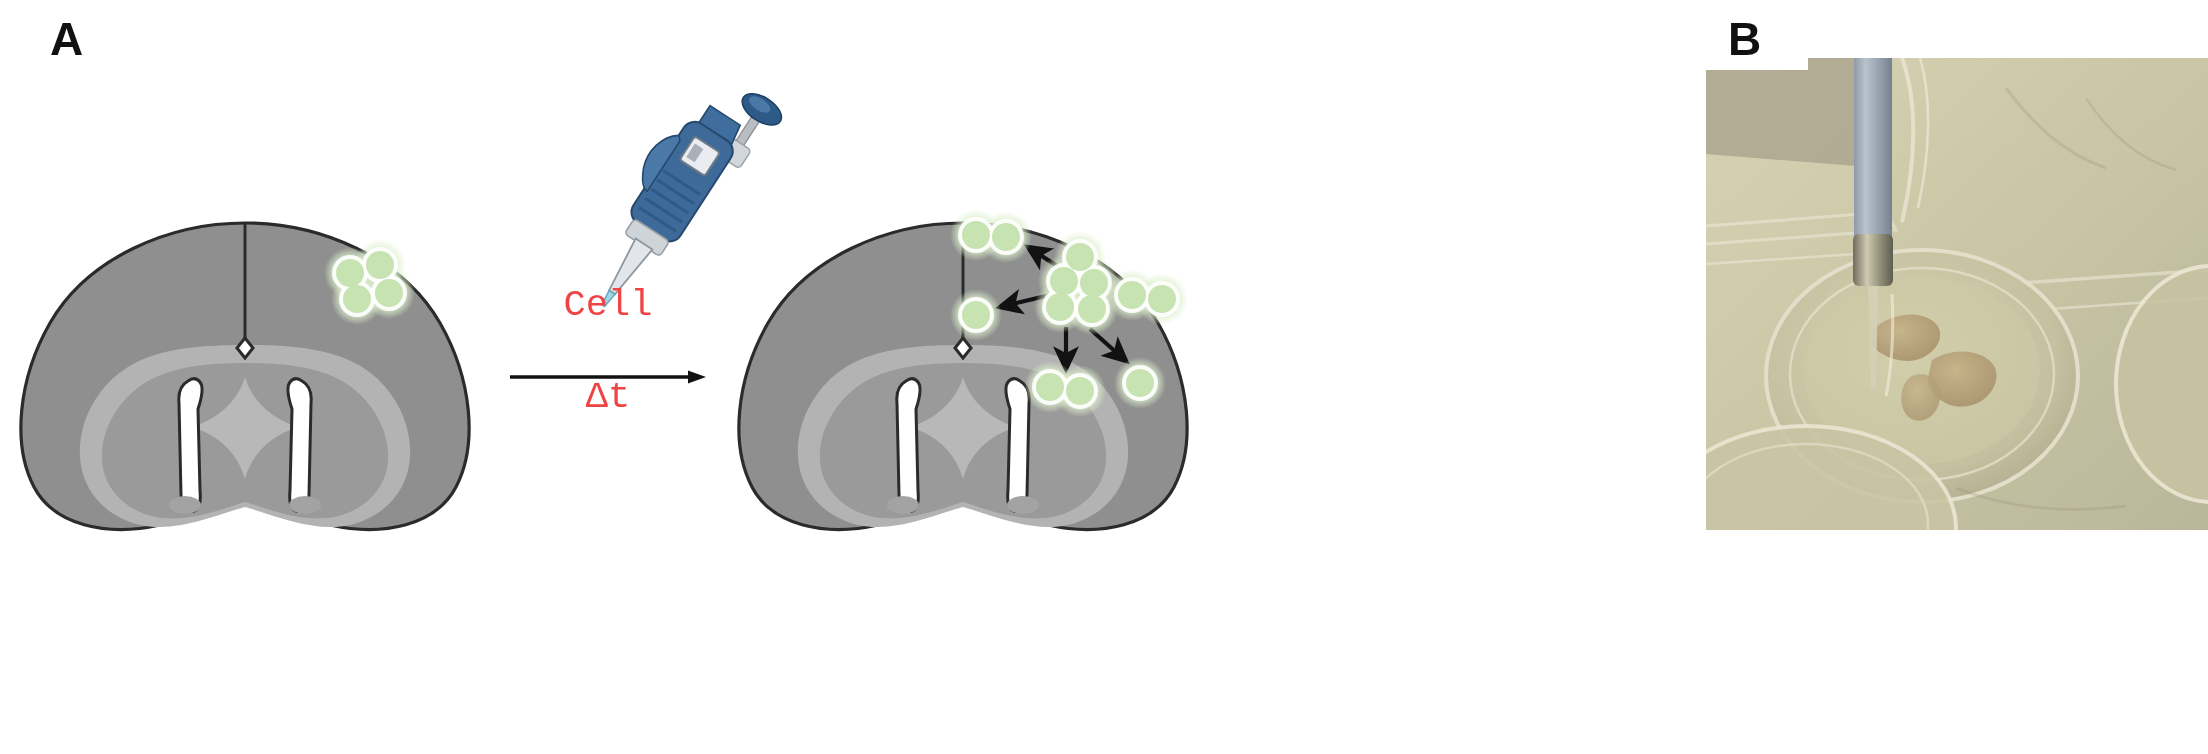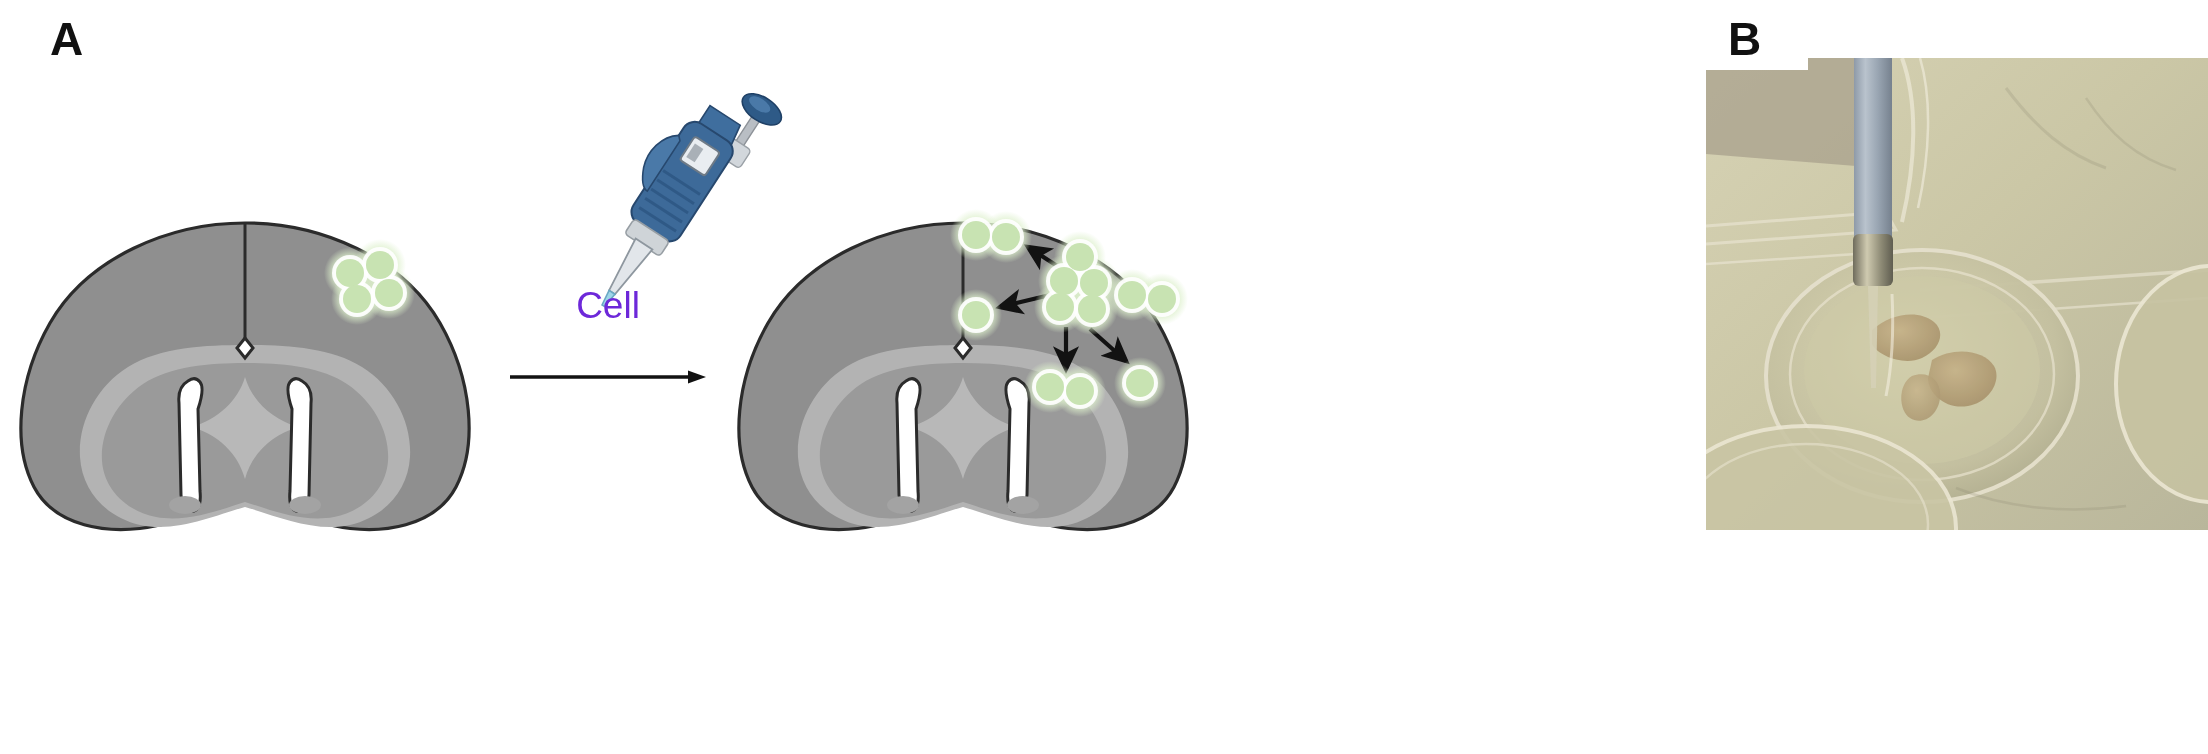--- a/index.html
+++ b/index.html
@@ -29,21 +29,21 @@
 
   .brain-wrap{position:absolute;top:195px;width:470px;height:345px;}
   #brain-left{left:10px;}
   #brain-right{left:728px;}
   .brain-svg{position:absolute;left:0;top:0;width:470px;height:345px;overflow:visible;}
 
   
   #cell-invasion-group{position:absolute;left:508px;top:285px;width:200px;height:140px;}
   .ci-text{
     position:absolute;width:200px;text-align:center;
-    font-size:37px;color:#6d28d9;font-family:Liberation Sans, sans-serif;
+    font-size:37px;color:#ef4444;font-family:Liberation Mono, monospace;
     line-height:1.12;letter-spacing:0px;
   }
   #ci-line1{top:0px;}
   #ci-line2{top:42px;}
   #ci-delta{top:92px;font-size:37px;}
   #ci-arrow{position:absolute;left:0px;top:84px;width:200px;height:16px;}
 
   
   #pipette{position:absolute;left:596px;top:78px;width:216px;height:250px;}
 
@@ -181,20 +181,21 @@
         </g>
       </svg>
     </div>
 
     <div id="cell-invasion-group">
       <div class="ci-text" id="ci-line1">Cell</div>
       <svg id="ci-arrow" viewBox="0 0 200 16" xmlns="http://www.w3.org/2000/svg">
         <line x1="2" y1="8" x2="180" y2="8" stroke="#121212" stroke-width="3.4"></line>
         <path d="M180,1.5 L198,8 L180,14.5 Z" fill="#121212"></path>
       </svg>
+      <div class="ci-text" id="ci-delta">Δt</div>
     </div>
 
     <div class="brain-wrap" id="brain-right">
       <svg class="brain-svg" viewBox="0 0 470 345" xmlns="http://www.w3.org/2000/svg">
         <defs>
           <radialGradient id="cellGlowR" cx="50%" cy="50%" r="50%">
             <stop offset="55%" stop-color="#ddf0cc" stop-opacity="1"></stop>
             <stop offset="100%" stop-color="#ddf0cc" stop-opacity="0"></stop>
           </radialGradient>
           <marker id="arrowHeadR" markerWidth="7" markerHeight="7" refX="5.4" refY="3.5" orient="auto">

